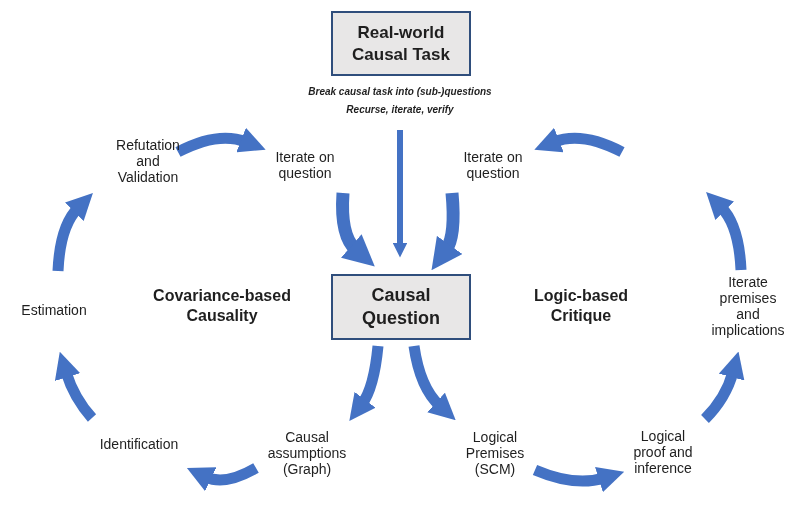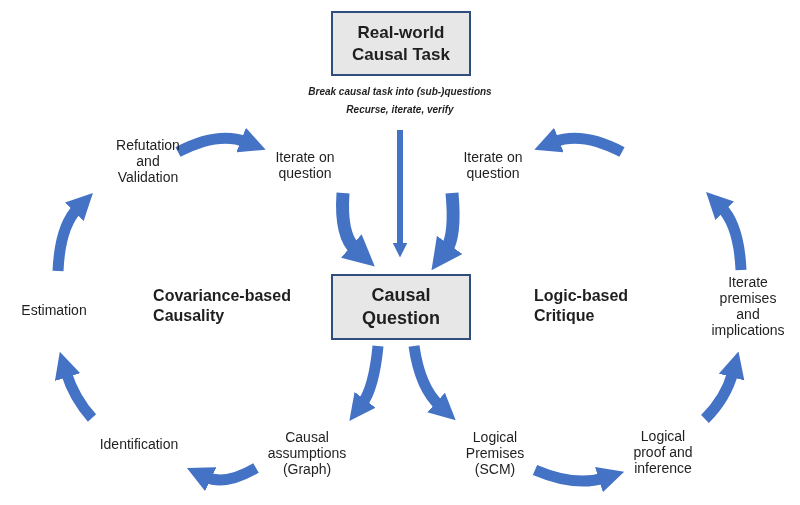--- a/index.html
+++ b/index.html
@@ -51,21 +51,21 @@
     position: absolute;
     transform: translateX(-50%);
     text-align: center;
     white-space: pre-line;
     font-size: 14px;
     line-height: 16px;
   }
   .cycle-title {
     position: absolute;
     transform: translateX(-50%);
-    text-align: left;
+    text-align: center;
     white-space: pre-line;
     font-weight: bold;
     font-size: 16px;
     line-height: 20px;
   }
   .l-iterate-left { left: 305px; top: 149px; }
   .l-iterate-right { left: 493px; top: 149px; }
   .l-refutation { left: 140px; top: 137px; margin-left: 8px; }
   .l-estimation { left: 54px; top: 302px; }
   .l-identification { left: 139px; top: 436px; }

